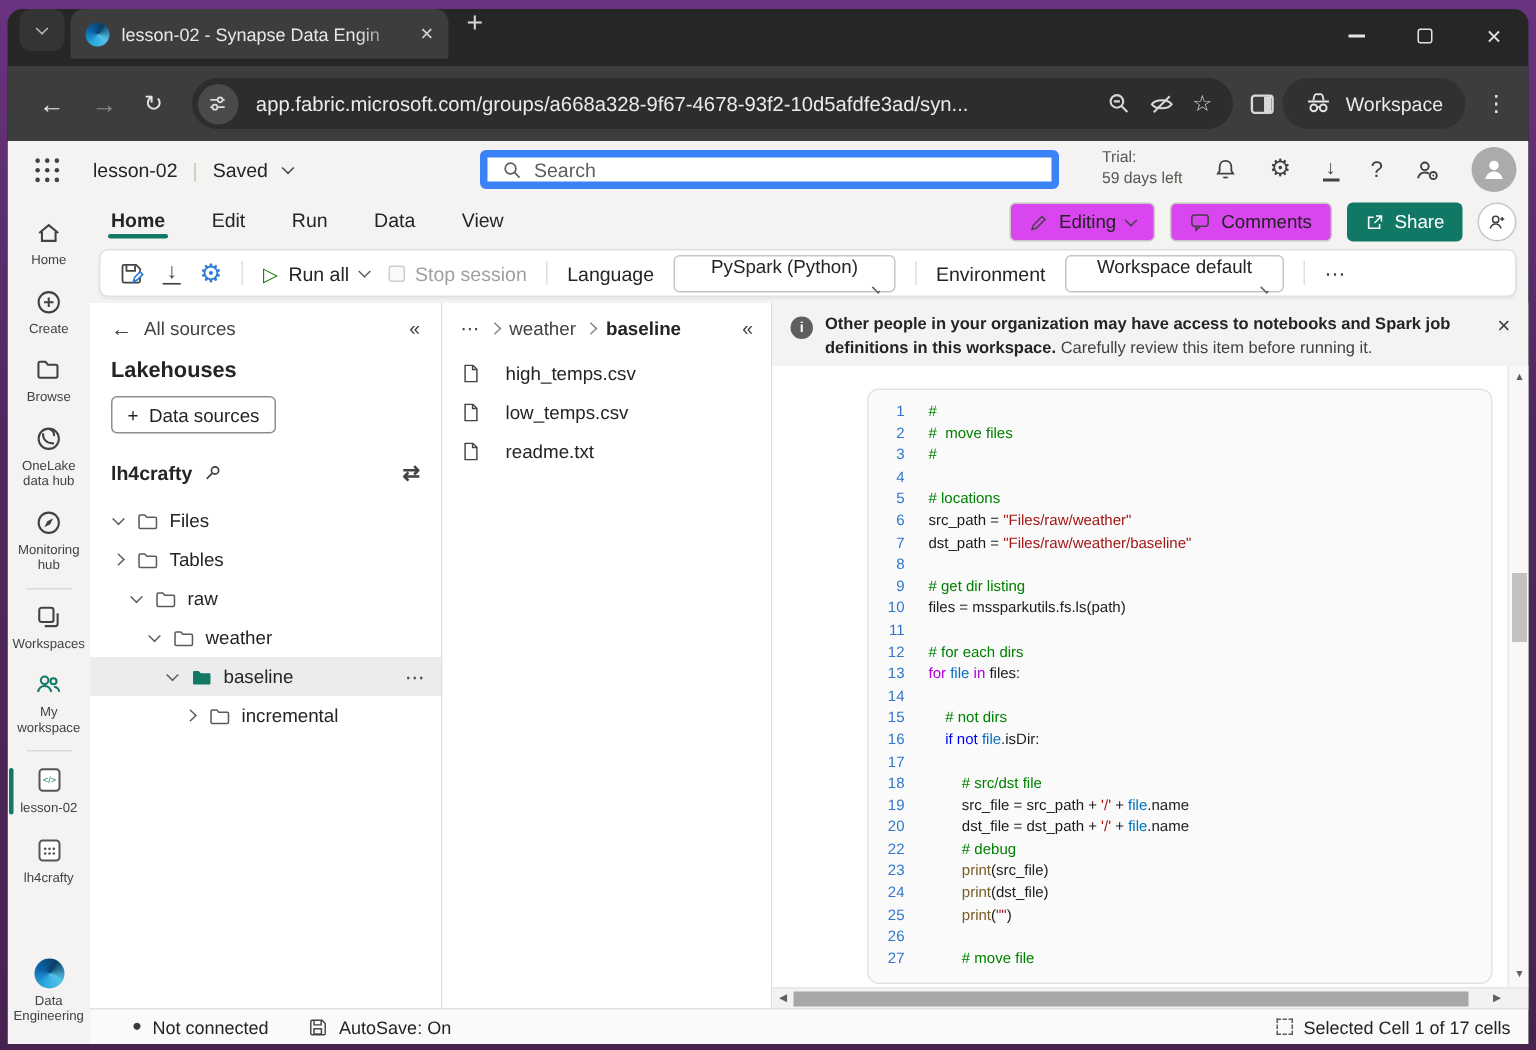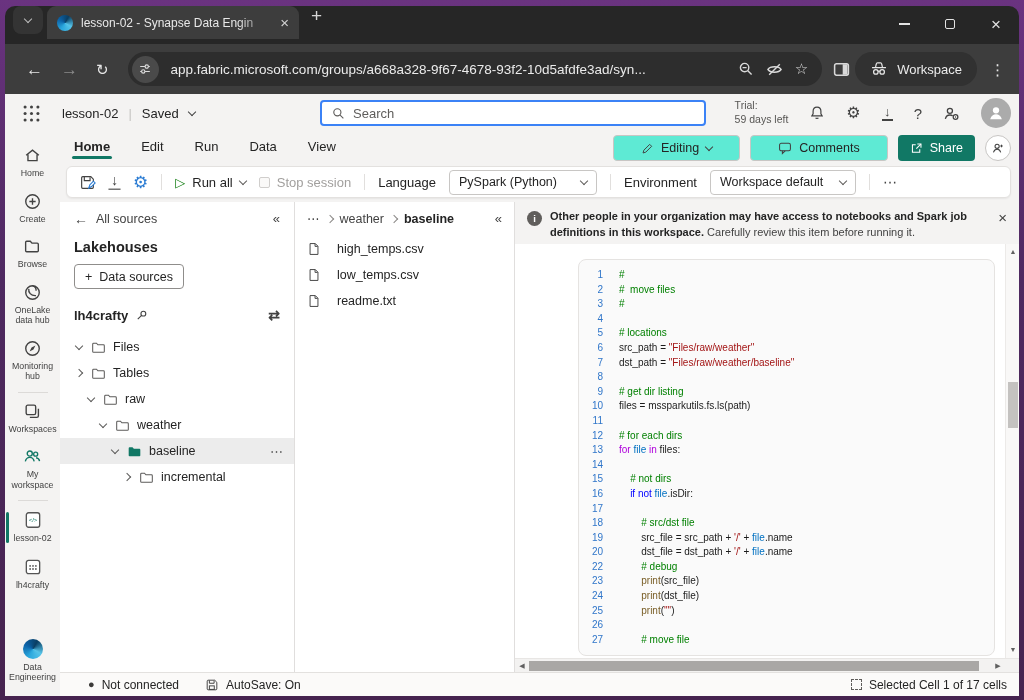--- a/index.html
+++ b/index.html
@@ -30,48 +30,48 @@
   svg.i{display:block;}
 
   
   .app{position:absolute;top:88px;left:0;right:0;bottom:0;background:#f4f3f2;color:#242424;font-size:13px;}
   .header{height:38px;position:relative;display:flex;align-items:center;}
   .waffle{margin-left:16px;}
   .doc-group{display:flex;align-items:center;margin-left:20px;gap:10px;font-size:13px;}
   .sep{color:#c6c4c2;}
   .cv{display:inline-block;width:6px;height:6px;border-right:1.3px solid currentColor;border-bottom:1.3px solid currentColor;transform:rotate(45deg);margin-top:-3px;}
   .cv.r{transform:rotate(-45deg);margin-top:0;}
-  .search{position:absolute;left:315px;top:6px;width:386px;height:26px;background:#fff;border:2px solid #3b82f6;border-radius:4px;display:flex;align-items:center;gap:8px;padding:0 10px;color:#5f5d5b;font-size:13px;}
+  .search{position:absolute;left:315px;top:6px;width:386px;height:26px;background:#fff;border:5px solid #3b82f6;border-radius:4px;display:flex;align-items:center;gap:8px;padding:0 10px;color:#5f5d5b;font-size:13px;}
   .hdr-right{margin-left:auto;display:flex;align-items:center;gap:21px;padding-right:8px;}
   .trial{font-size:10.5px;color:#57565:5;color:#575654;line-height:1.3;}
   .hic{color:#424242;display:flex;align-items:center;}
   .gear-glyph{font-size:16px;line-height:1;}
   .dl{display:inline-flex;flex-direction:column;align-items:center;color:#424242;font-size:13px;line-height:1;}
   .dl b{display:block;width:11px;height:1.4px;background:#424242;margin-top:1px;}
   .qmark{font-size:15px;color:#424242;}
   .avatar{width:30px;height:30px;border-radius:50%;background:#ababab;display:flex;align-items:center;justify-content:center;}
 
   .menubar{position:absolute;top:38px;left:55px;right:0;height:32px;display:flex;align-items:center;}
   .mtabs{display:flex;gap:27px;margin-left:12px;}
   .mtab{font-size:13px;color:#242424;position:relative;padding:4px 2px 8px;}
   .mtab.active{font-weight:700;}
   .mtab.active::after{content:"";position:absolute;left:0;right:0;bottom:3px;height:3px;border-radius:2px;background:#117865;}
   .mb-right{margin-left:auto;display:flex;align-items:center;gap:10px;padding-right:8px;}
-  .obtn{height:26px;border:1px solid #c8c6c4;background:#5eead4;border-radius:4px;display:flex;align-items:center;gap:7px;padding:0 27px;font-size:12.5px;color:#242424;}
+  .obtn{height:26px;border:1px solid #c8c6c4;background:#d946ef;border-radius:4px;display:flex;align-items:center;gap:7px;padding:0 12px;font-size:12.5px;color:#242424;}
   .sharebtn{height:26px;border-radius:4px;background:#117865;color:#fff;display:flex;align-items:center;gap:7px;padding:0 12px;font-size:12.5px;}
   .roundbtn{width:26px;height:26px;border:1px solid #c8c6c4;border-radius:50%;background:#fff;display:flex;align-items:center;justify-content:center;color:#424242;}
 
   .toolbarrow{position:absolute;top:72px;left:55px;right:0;height:34px;}
   .tcard{height:32px;margin:0 8px 0 6px;background:#fff;border:1px solid #e3e1df;border-radius:6px;box-shadow:0 1px 2px rgba(0,0,0,.06);display:flex;align-items:center;gap:13px;padding:0 12px;font-size:13px;}
   .tdiv{width:1px;height:16px;background:#e1dfdd;}
   .play{color:#107c10;font-size:13px;line-height:1;}
   .runall{display:flex;align-items:center;gap:7px;}
   .stop{display:flex;align-items:center;gap:7px;color:#a19f9d;}
   .stopsq{width:11px;height:11px;border:1px solid #d0cecc;background:#faf9f8;border-radius:2px;}
-  .drop{height:25px;border:1px solid #c8c6c4;border-radius:4px;background:#fff;display:flex;align-items:center;gap:10px;padding:0 9px;font-size:12.5px;color:#242424;}
+  .drop{height:25px;border:1px solid #c8c6c4;border-radius:4px;background:#fff;display:flex;align-items:center;gap:10px;padding:0 9px;font-size:12.5px;color:#242424;flex-direction:column;}
   .lbl{color:#242424;}
   .more{color:#424242;font-size:14px;letter-spacing:1px;}
 
   .rail{position:absolute;top:40px;left:0;bottom:0;width:55px;display:flex;flex-direction:column;align-items:center;padding-top:6px;}
   .ritem{width:55px;display:flex;flex-direction:column;align-items:center;gap:3px;padding:6px 0 7px;font-size:8.8px;color:#424242;text-align:center;line-height:1.2;position:relative;}
   .ritem.active::before{content:"";position:absolute;left:1px;top:8px;bottom:8px;width:3px;border-radius:2px;background:#117865;}
   .rdiv{width:30px;height:1px;background:#dcdad8;margin:3px 0;}
   .rspacer{flex:1;}
   .fabric-dot{width:20px;height:20px;border-radius:50%;background:conic-gradient(from 210deg,#2aa7dd,#0b62a8,#0a3e63,#55c3e8,#2aa7dd);}
   .favicon{width:16px;height:16px;border-radius:50%;background:conic-gradient(from 210deg,#2aa7dd,#0b62a8,#0a3e63,#55c3e8,#2aa7dd);flex:none;}

